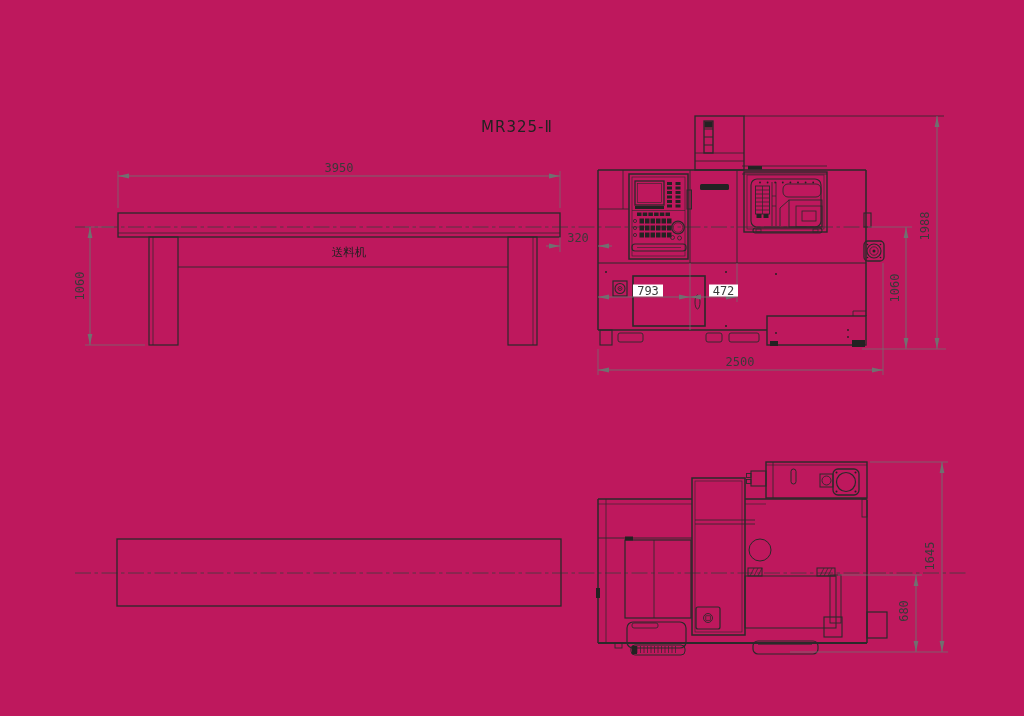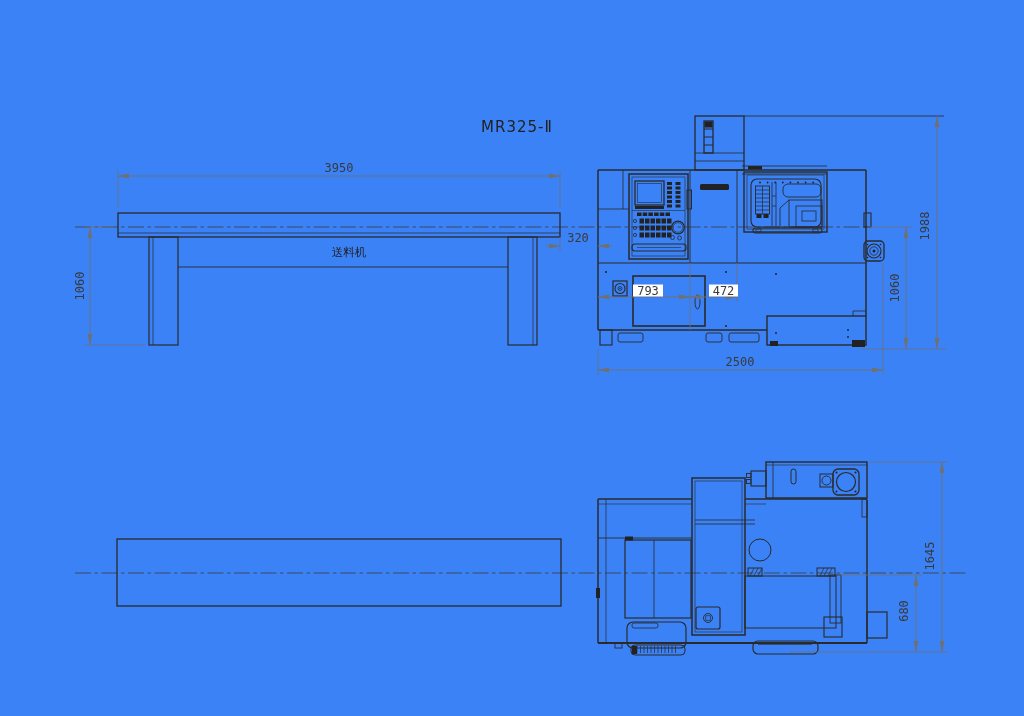--- a/index.html
+++ b/index.html
@@ -1,16 +1,16 @@
 <!DOCTYPE html>
 <html><head>
 <meta charset="utf-8">
 <style>
   html,body{margin:0;padding:0;background:#ffffff;}
-  .sheet{position:relative;width:1024px;height:716px;background:#3b82f6;overflow:hidden;}
+  .sheet{position:relative;width:1024px;height:716px;background:#be185d;overflow:hidden;}
   svg{display:block;}
   .obj{stroke:#2a2a2a;fill:none;}
   .thin{stroke:#2a2a2a;fill:none;}
   .diml{stroke:#707070;fill:none;stroke-width:.9;}
   .extl{stroke:#707070;fill:none;stroke-width:.75;}
   .cl{stroke:#3c3c3c;fill:none;stroke-width:.8;stroke-dasharray:16 3.5 3.5 3.5;}
   text{font-family:"DejaVu Sans Mono","Liberation Mono",monospace;fill:#3a3a3a;}
   .dimtxt{font-size:12px;}
   .cjk{font-family:"DejaVu Sans","Liberation Sans",sans-serif;font-size:11.5px;fill:#222;}
   .title{font-family:"DejaVu Sans","DejaVu Serif",sans-serif;font-size:15px;letter-spacing:1px;fill:#222;}

